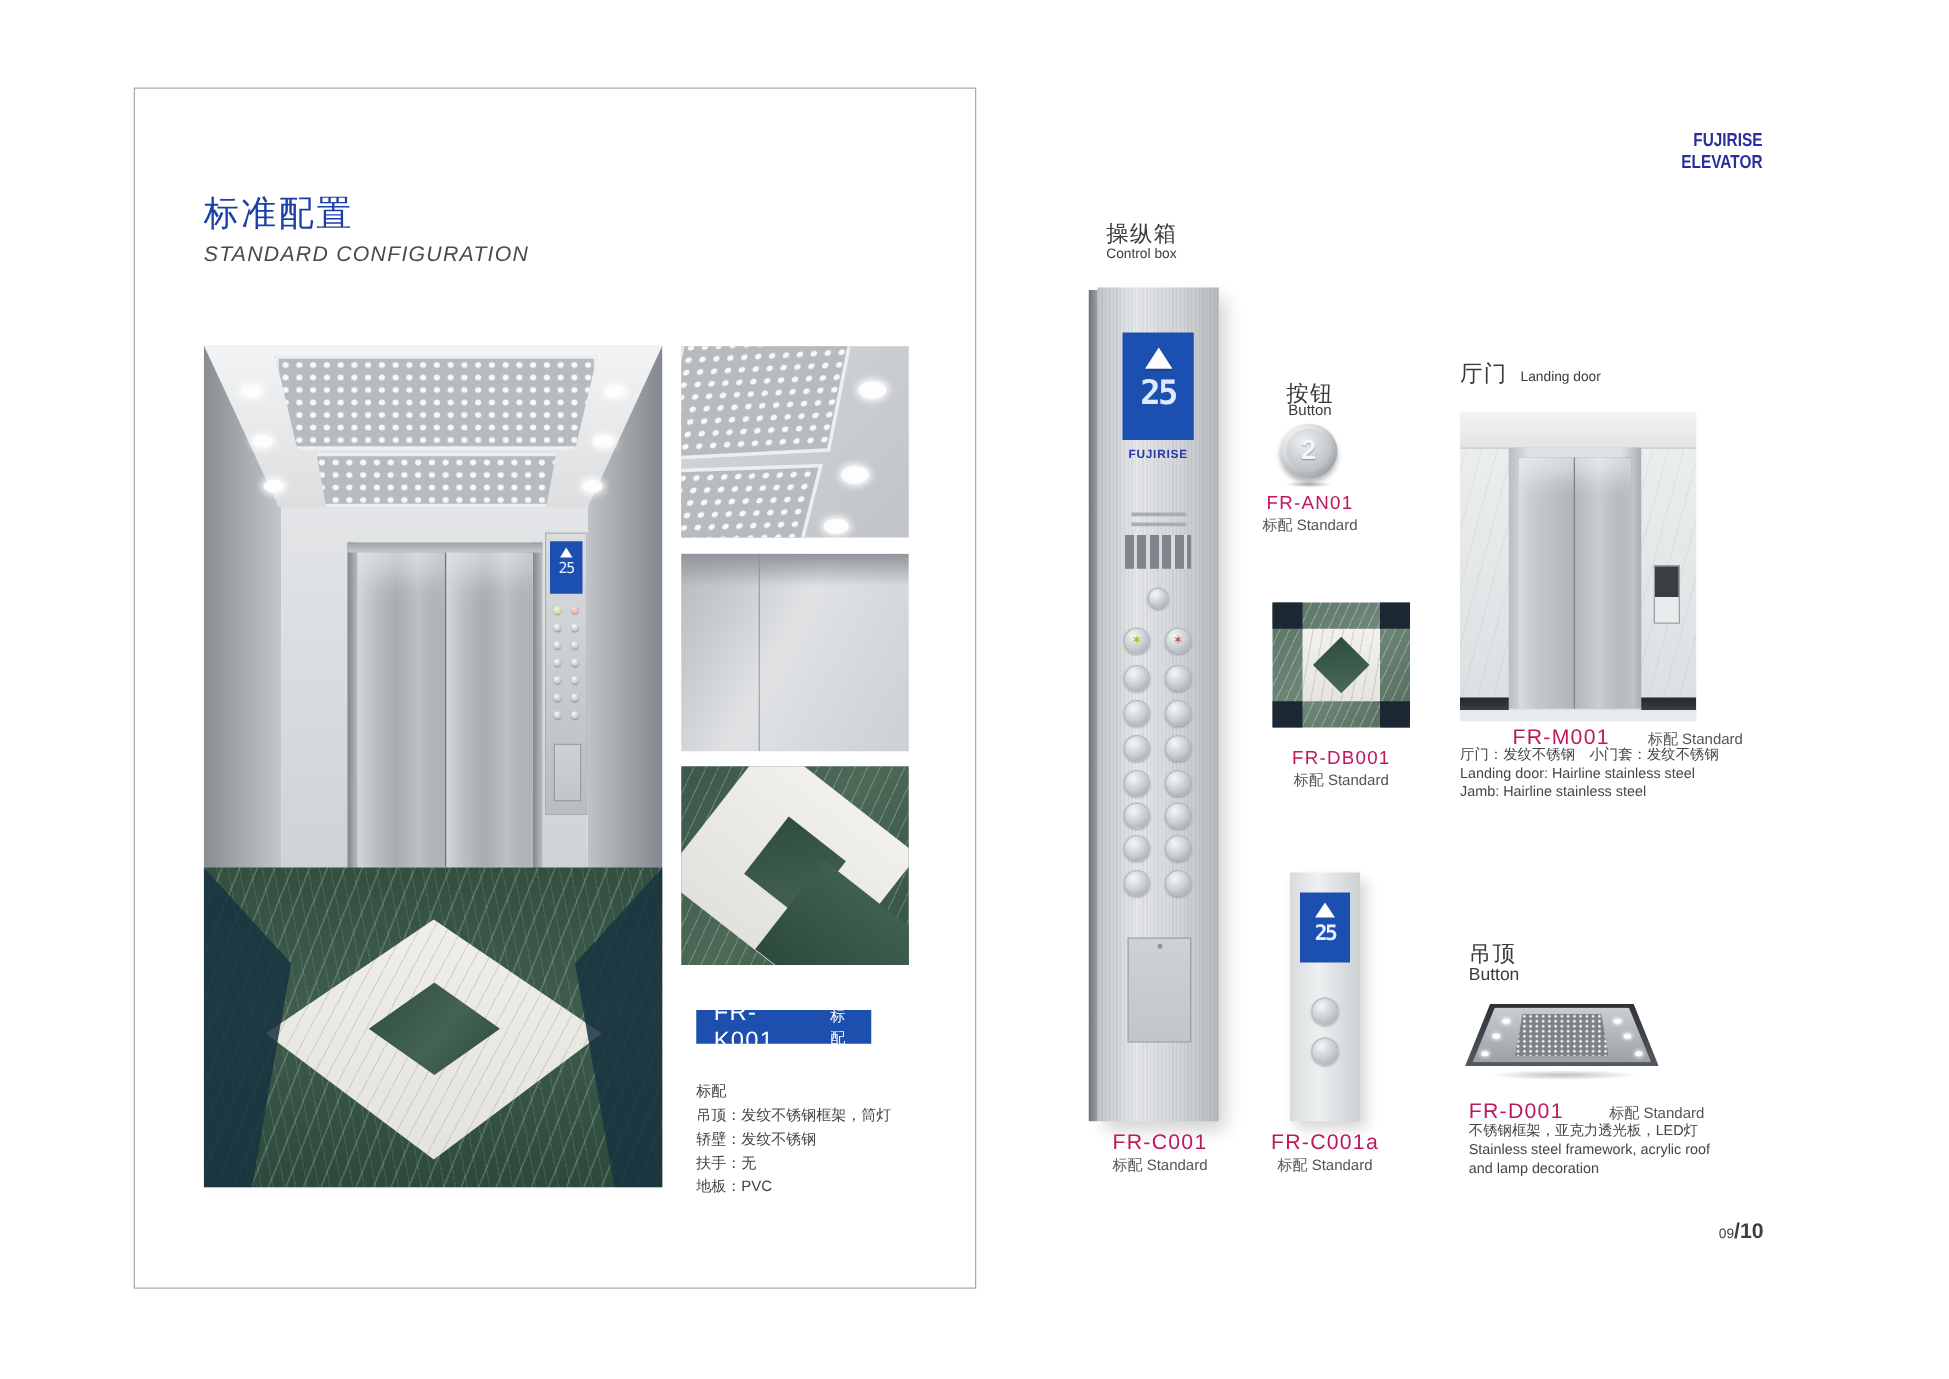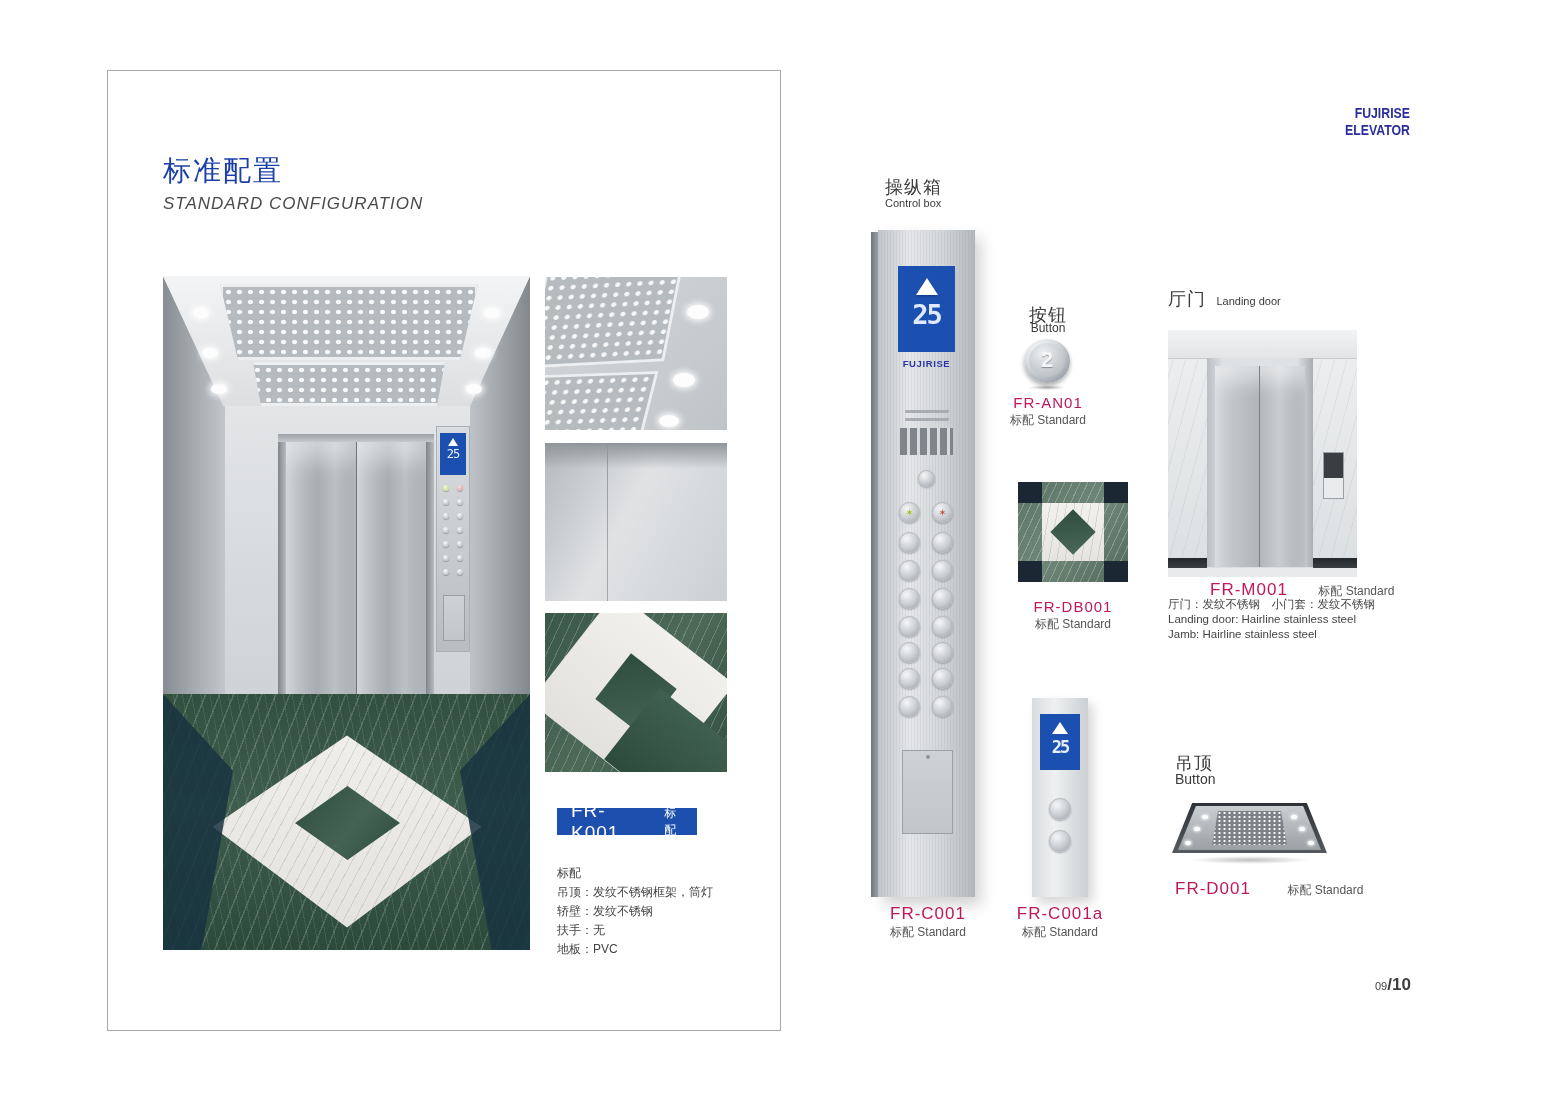--- a/index.html
+++ b/index.html
@@ -327,18 +327,23 @@
     <div class="dl" style="left:22px;top:24px;"></div>
     <div class="dl" style="left:127px;top:24px;"></div>
     <div class="dl" style="left:13px;top:38px;"></div>
     <div class="dl" style="left:136px;top:38px;"></div>
   </div>
   <div class="abs" id="ceilshadow"></div>
   <div class="abs" style="left:1175px;top:879px;">
     <span class="model">FR-D001</span>
     <span class="tag" style="margin-left:32px;">标配 Standard</span>
   </div>
+  <div class="abs desc" style="left:1175px;top:898px;width:230px;">
+    <div>不锈钢框架，亚克力透光板，LED灯</div>
+    <div>Stainless steel framework, acrylic roof</div>
+    <div>and lamp decoration</div>
+  </div>
 
   <div class="abs pagenum" style="left:1375px;top:975px;">
     <span class="sm">09</span><span class="lg">/10</span>
   </div>
 
 </div>
 
 </body></html>

